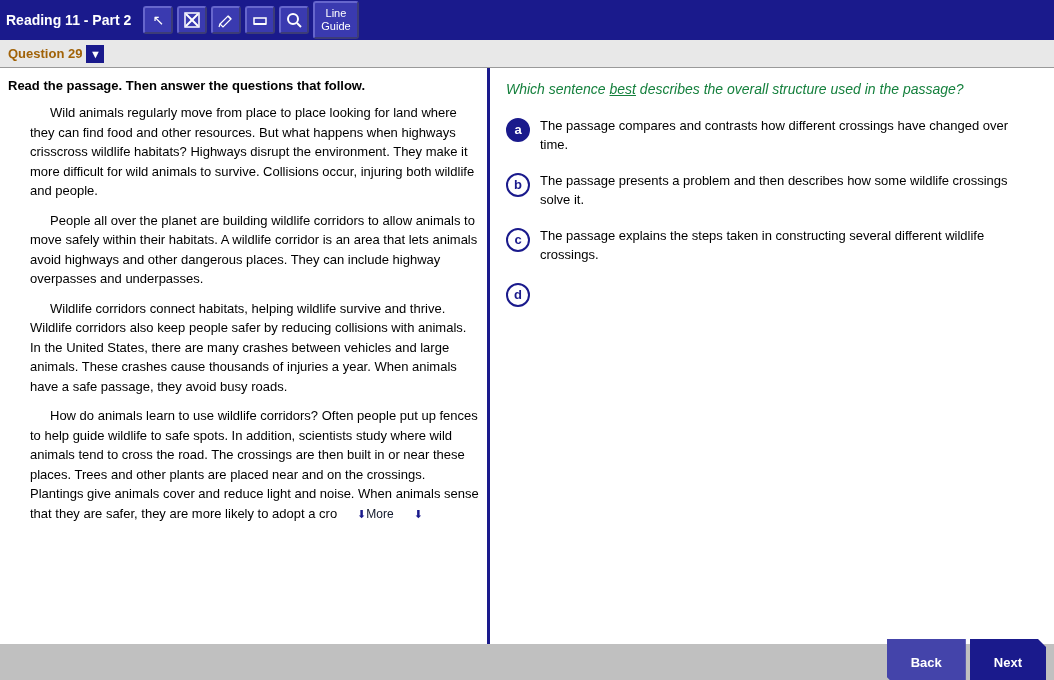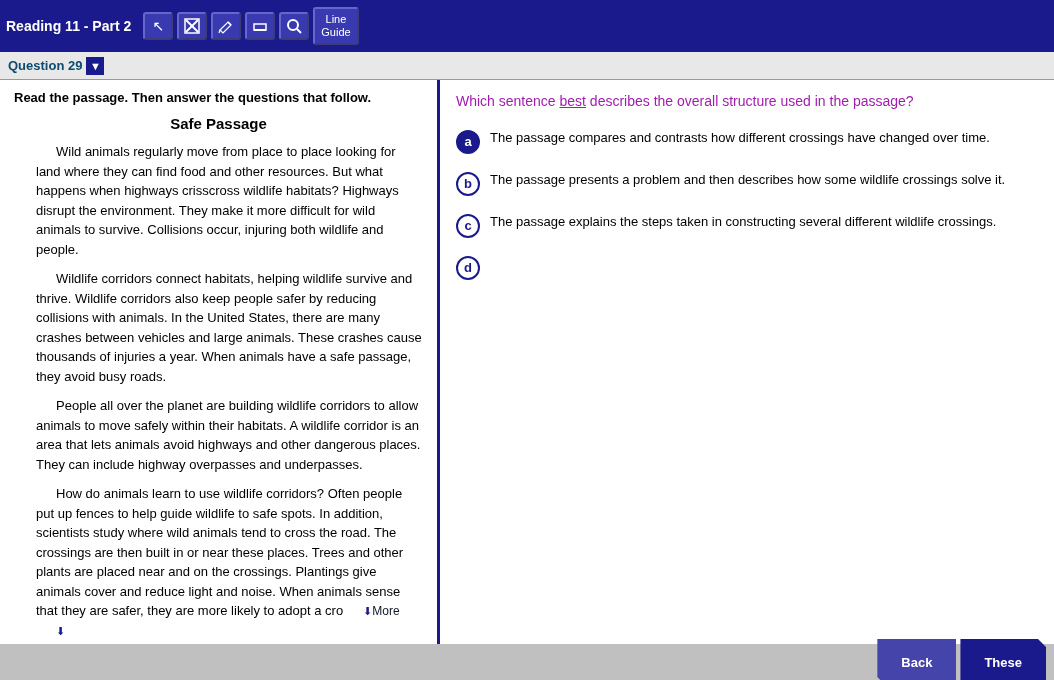--- a/index.html
+++ b/index.html
@@ -12,21 +12,21 @@
       position: relative;
     }
 
     
     .top-bar {
       background: #1a1a8c;
       color: white;
       display: flex;
       align-items: center;
       padding: 2px 6px;
-      height: 52px;
+      height: 40px;
       gap: 4px;
     }
     .top-bar-title {
       font-size: 14px;
       font-weight: bold;
       color: white;
       margin-right: 8px;
     }
     .toolbar-btn {
       width: 30px;
@@ -58,21 +58,21 @@
       background: #e8e8e8;
       display: flex;
       align-items: center;
       padding: 2px 8px;
       height: 28px;
       border-bottom: 1px solid #999;
     }
     .question-label {
       font-size: 13px;
       font-weight: bold;
-      color: #0c4a6e;
+      color: #a16207;
     }
     .question-dropdown {
       margin-left: 4px;
       width: 18px;
       height: 18px;
       background: #1a1a8c;
       color: white;
       border: none;
       font-size: 11px;
       cursor: pointer;
@@ -83,23 +83,23 @@
 
     
     .main-content {
       display: flex;
       height: calc(680px - 36px - 28px - 36px);
       background: white;
     }
 
     
     .left-panel {
-      width: 440px;
+      width: 490px;
       border-right: 3px solid #1a1a8c;
-      padding: 10px 14px;
+      padding: 10px 8px;
       overflow-y: auto;
       background: white;
     }
     .instructions {
       font-size: 13px;
       font-weight: bold;
       color: #000;
       margin-bottom: 10px;
     }
     .passage-title {
@@ -131,23 +131,24 @@
 
     
     .right-panel {
       flex: 1;
       padding: 12px 16px;
       background: white;
       overflow-y: auto;
     }
     .question-text {
       font-size: 14px;
-      color: #a21caf;
+      color: #15803d;
       margin-bottom: 16px;
       line-height: 1.4;
+      font-style: italic;
     }
     .question-text u {
       text-decoration: underline;
     }
 
     
     .answer-choice {
       display: flex;
       align-items: flex-start;
       margin-bottom: 16px;
@@ -254,26 +255,25 @@
 <div class="question-row">
   <span class="question-label">Question 29</span>
   <div class="question-dropdown">▼</div>
 </div>
 
 <div class="main-content">
 
   <div class="left-panel">
     <div class="instructions">Read the passage. Then answer the questions that follow.</div>
 
-    <div class="passage-title">Safe Passage</div>
 
     <div class="passage-text">
       <p>Wild animals regularly move from place to place looking for land where they can find food and other resources. But what happens when highways crisscross wildlife habitats? Highways disrupt the environment. They make it more difficult for wild animals to survive. Collisions occur, injuring both wildlife and people.</p>
+      <p>People all over the planet are building wildlife corridors to allow animals to move safely within their habitats. A wildlife corridor is an area that lets animals avoid highways and other dangerous places. They can include highway overpasses and underpasses.</p>
       <p>Wildlife corridors connect habitats, helping wildlife survive and thrive. Wildlife corridors also keep people safer by reducing collisions with animals. In the United States, there are many crashes between vehicles and large animals. These crashes cause thousands of injuries a year. When animals have a safe passage, they avoid busy roads.</p>
-      <p>People all over the planet are building wildlife corridors to allow animals to move safely within their habitats. A wildlife corridor is an area that lets animals avoid highways and other dangerous places. They can include highway overpasses and underpasses.</p>
       <p>
         <span>How do animals learn to use wildlife corridors? Often people put up fences to help guide wildlife to safe spots. In addition, scientists study where wild animals tend to cross the road. The crossings are then built in or near these places. Trees and other plants are placed near and on the crossings. Plantings give animals cover and reduce light and noise. When animals sense that they are safer, they are more likely to adopt a cro</span><span class="scroll-arrow">⬇</span><a class="more-link">More</a><span class="scroll-arrow">⬇</span>
       </p>
     </div>
   </div>
 
   <div class="right-panel">
     <div class="question-text">
       Which sentence <u>best</u> describes the overall structure used in the passage?
     </div>
@@ -297,15 +297,15 @@
       <div class="choice-bubble">d</div>
     </div>
   </div>
 </div>
 
 <div class="bottom-bar">
   <div class="nav-btn btn-back">
     <span>Back</span>
   </div>
   <div class="nav-btn btn-next">
-    <span>These</span>
+    <span>Next</span>
   </div>
 </div>
 
 </body></html>

